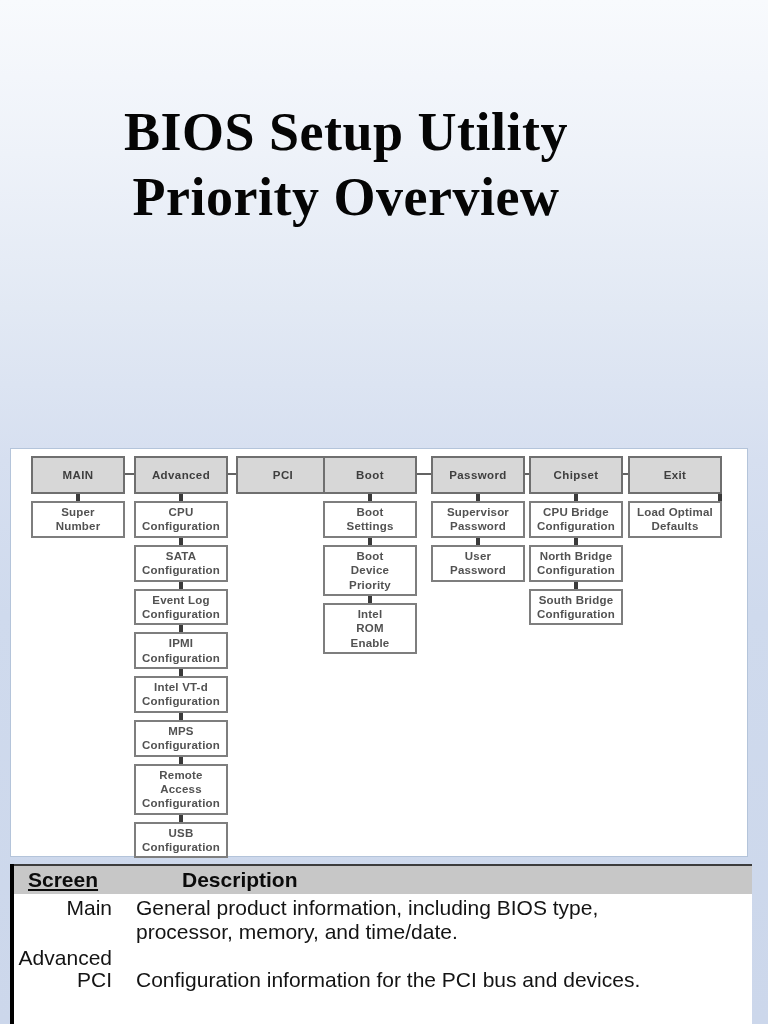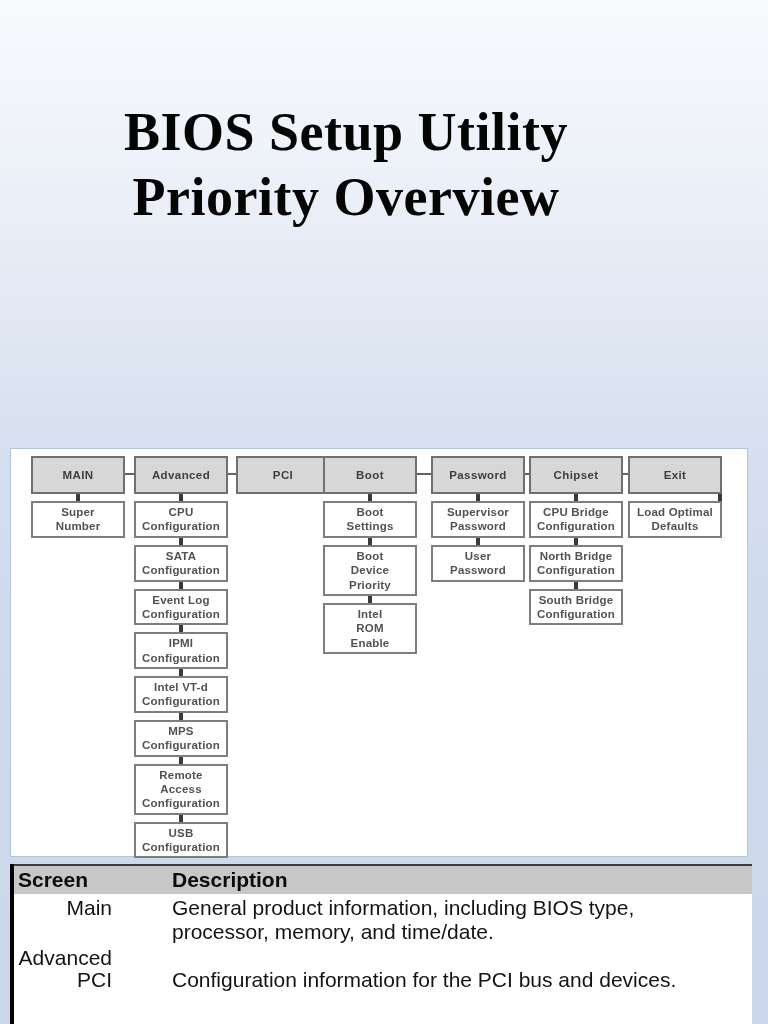--- a/index.html
+++ b/index.html
@@ -40,25 +40,25 @@
   .vconn{width:4px;height:7px;background:#3a3a3a;flex:none;}
   
   .stable{
     position:absolute;left:10px;top:864px;width:742px;height:200px;
     background:#ffffff;border-left:4px solid #000000;box-sizing:border-box;
   }
   .thead{
     height:30px;background:#c7c7c7;border-top:2px solid #3c3c3c;box-sizing:border-box;
     display:flex;align-items:center;font-weight:bold;font-size:21px;color:#0b0b0b;
   }
-  .th-screen{width:94px;padding-left:4px;flex:none;}
+  .th-screen{width:94px;padding-left:14px;flex:none;text-decoration:underline;}
   .th-desc{margin-left:60px;}
   .trow{display:flex;font-size:21px;line-height:24px;color:#141414;padding-top:2px;}
   .cell-screen{width:98px;flex:none;text-align:right;}
-  .cell-desc{margin-left:60px;width:586px;white-space:pre-line;}
+  .cell-desc{margin-left:24px;width:586px;white-space:pre-line;}
   .trow.clipped{margin-top:-2px;padding-top:0;}
 </style>
 </head>
 <body>
 
 <div class="slide">
 
   <div class="title">
     <div>BIOS Setup Utility</div>
     <div>Priority Overview</div>

